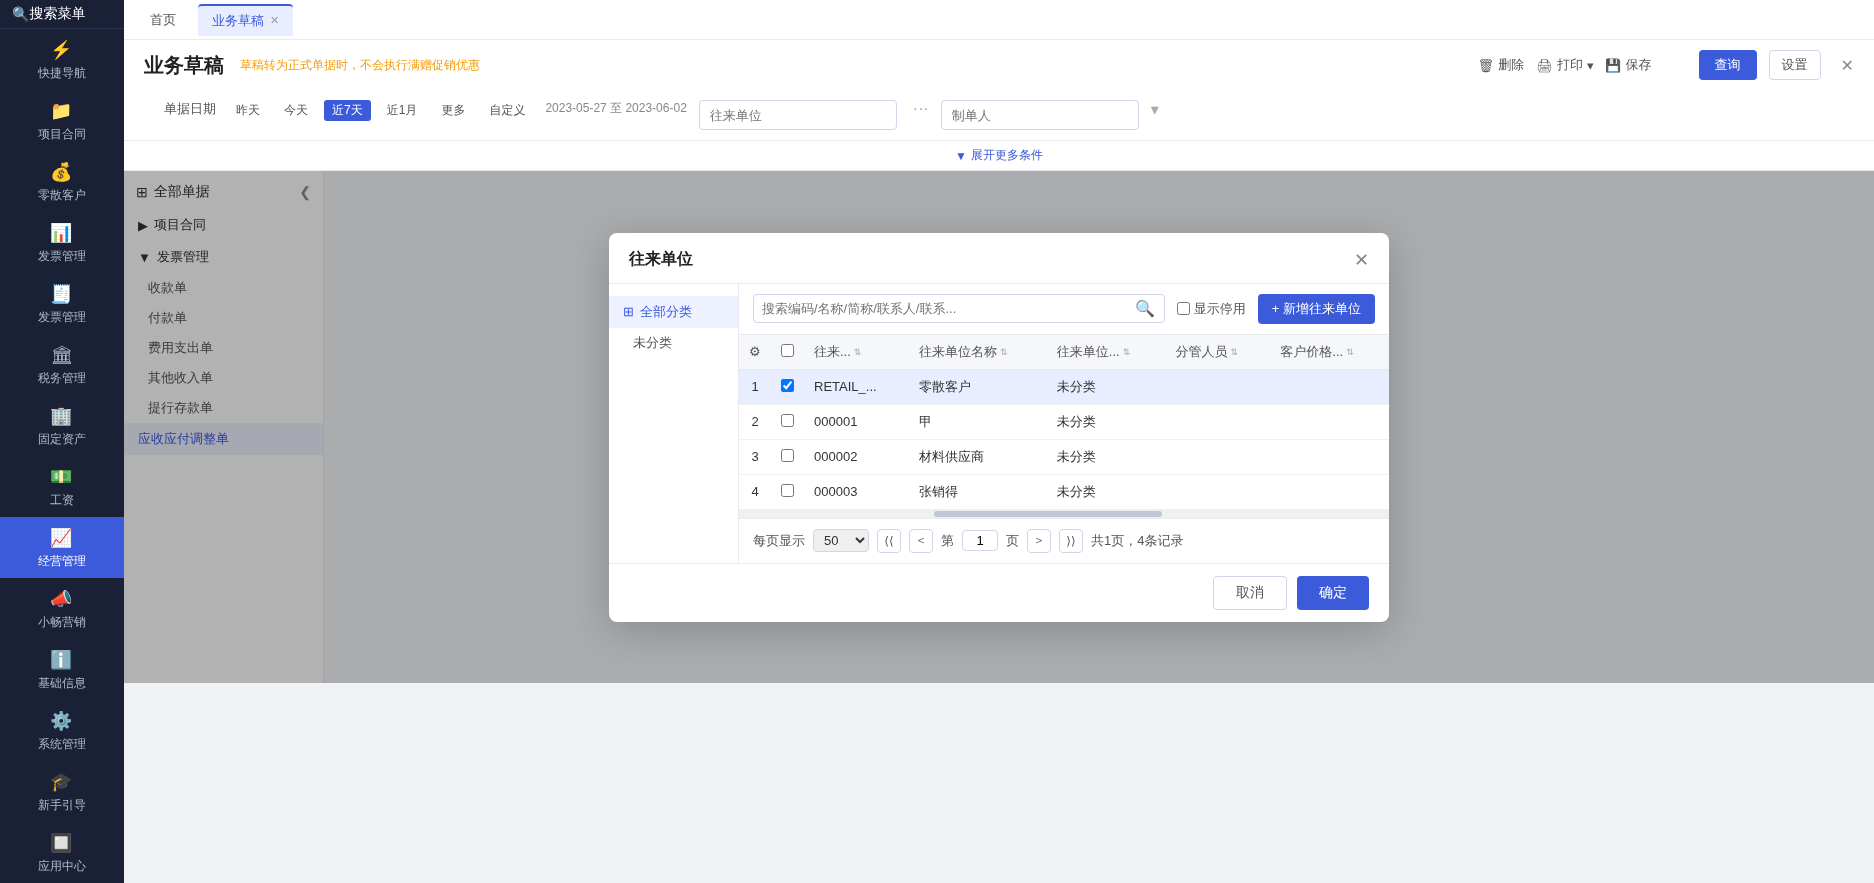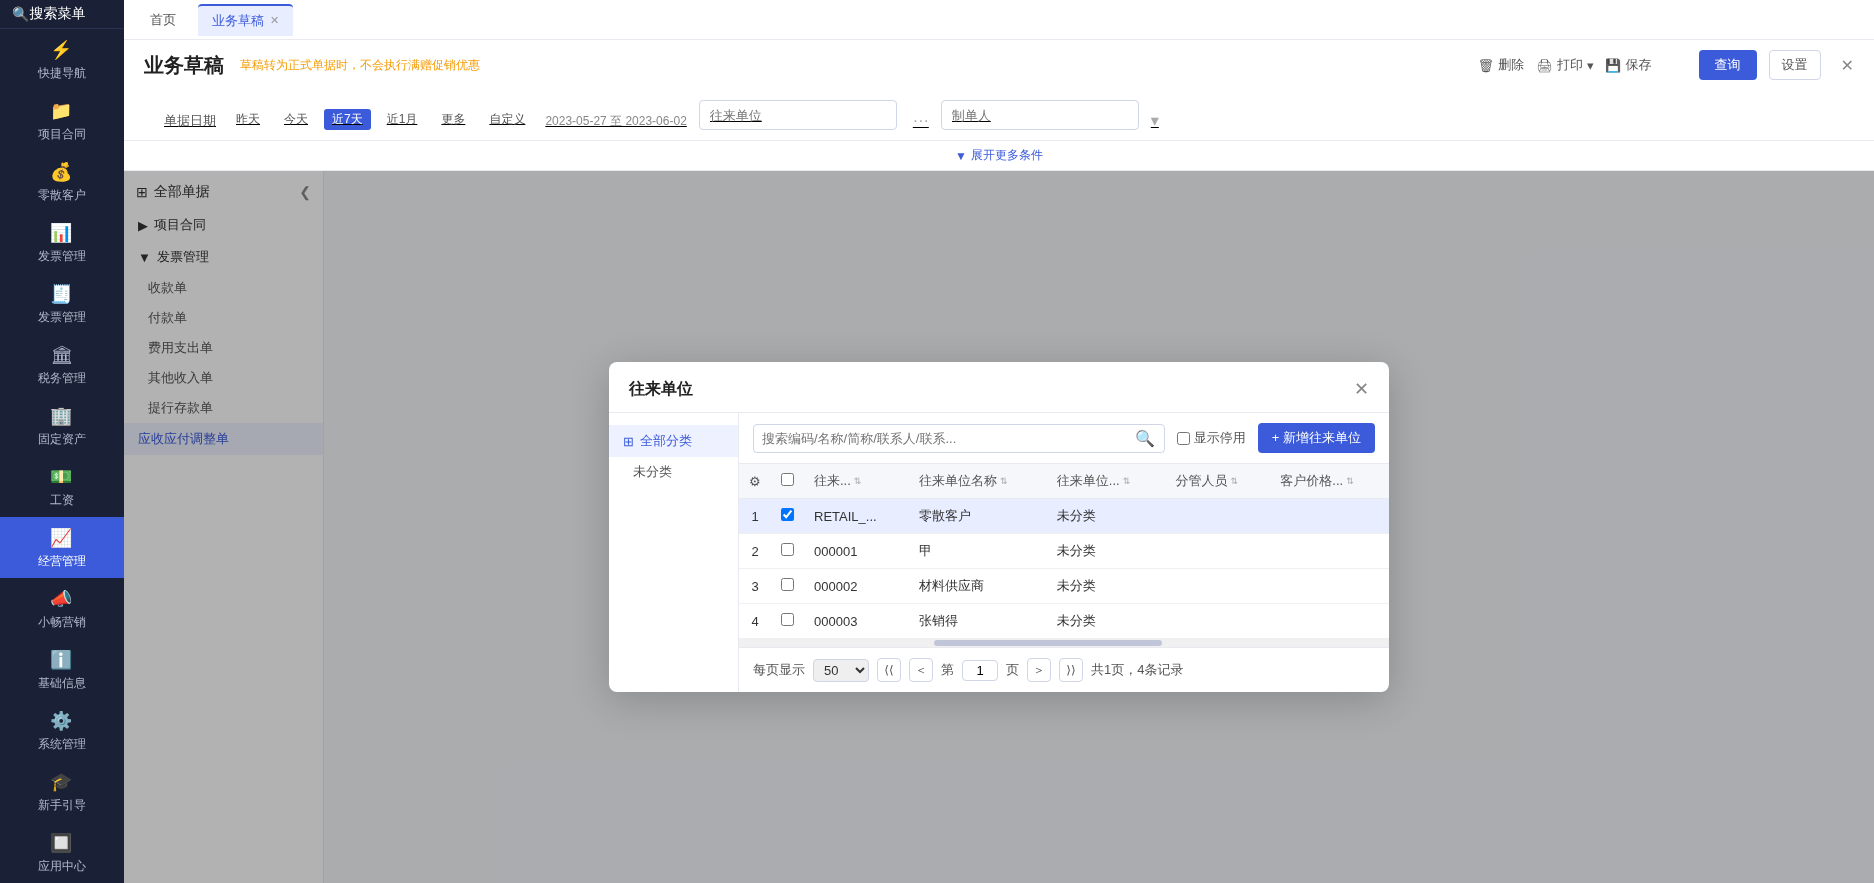--- a/index.html
+++ b/index.html
@@ -35,21 +35,21 @@
       gap: 4px;
     }
     .sidebar-item.active { background: #3b5bdb; color: #fff; }
     .sidebar-icon { font-size: 18px; }
 
     
     .main-content {
       flex: 1;
       display: flex;
       flex-direction: column;
-      height: 883px;
+      height: 683px;
       overflow: hidden;
     }
 
     
     .tab-bar {
       height: 40px;
       background: #fff;
       display: flex;
       align-items: center;
       border-bottom: 1px solid #e8eaf0;
@@ -95,26 +95,25 @@
       gap: 12px;
       align-items: center;
     }
     .btn-icon { background: none; border: none; cursor: pointer; font-size: 13px; color: #555; display: flex; align-items: center; gap: 4px; }
     .btn-primary { background: #3b5bdb; color: #fff; border: none; border-radius: 4px; padding: 6px 16px; font-size: 13px; cursor: pointer; margin-left: 35px; }
     .btn-outline { background: #fff; border: 1px solid #d0d5e8; border-radius: 4px; padding: 5px 12px; font-size: 13px; cursor: pointer; color: #555; }
 
     
     .filter-row {
       display: flex;
-      align-items: flex-end;
+      align-items: flex-start;
       padding: 10px 20px;
       gap: 12px;
       background: #fff;
       flex-wrap: wrap;
-      text-decoration: underline;
     }
     .filter-label { font-size: 13px; color: #555; white-space: nowrap; }
     .date-pills { display: flex; gap: 8px; align-items: center; }
     .date-pill { padding: 2px 8px; border-radius: 3px; font-size: 12px; cursor: pointer; color: #555; }
     .date-pill.active { background: #3b5bdb; color: #ffffff; }
     .date-range { font-size: 12px; color: #888; }
     .filter-input {
       border: 1px solid #d0d5e8;
       border-radius: 4px;
       padding: 4px 10px;
@@ -663,16 +662,20 @@
               <span>第</span>
               <input class="page-input" value="1" style="">
               <span>页</span>
               <div class="page-nav-btn">＞</div>
               <div class="page-nav-btn">⟩⟩</div>
               <span>共1页，4条记录</span>
             </div>
           </div>
         </div>
 
+        <div class="dialog-footer">
+          <button class="btn-cancel">取消</button>
+          <button class="btn-confirm">确定</button>
+        </div>
       </div>
     </div>
   </div>
 </div>
 
 </body></html>

